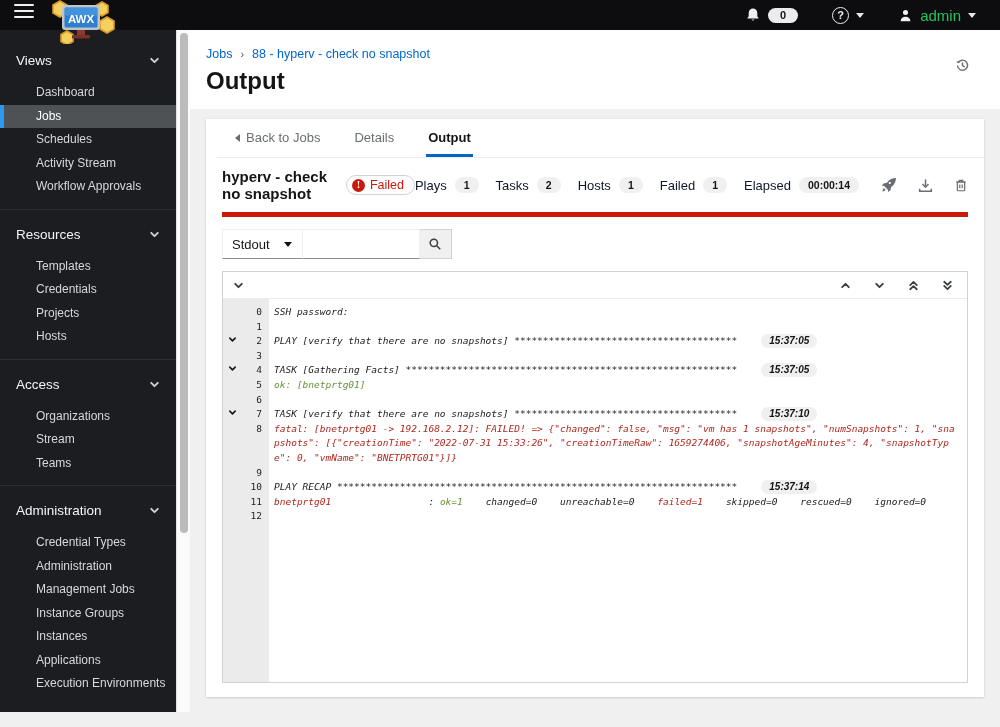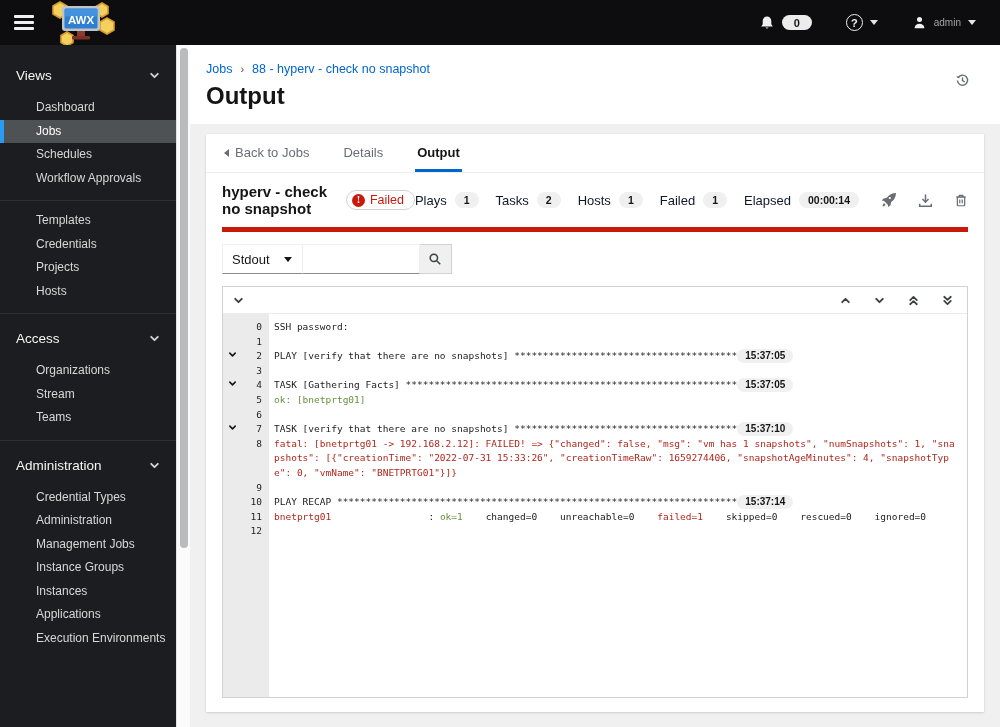--- a/index.html
+++ b/index.html
@@ -1,28 +1,28 @@
 <!DOCTYPE html>
 <html><head>
 <meta charset="utf-8">
 <style>
   * { margin:0; padding:0; box-sizing:border-box; }
   html,body { width:1000px; height:727px; overflow:hidden; font-family:"Liberation Sans",sans-serif; background:#f0f0f0; }
 
   
-  .navbar { height:45px; background:#0d0d0f; display:flex; align-items:center; padding:0 24px 0 14px; }
+  .navbar { height:30px; background:#0d0d0f; display:flex; padding:0 24px 0 14px; }
   .burger { width:20px; cursor:pointer; margin-right:16px; }
   .burger span { display:block; height:2.5px; background:#f0f0f0; margin:3.5px 0; border-radius:1px; }
   .brand { position:relative; width:70px; height:44px; }
   .nav-right { margin-left:auto; display:flex; align-items:center; gap:10px; color:#f0f0f0; }
   .nav-group { display:flex; align-items:center; gap:7px; cursor:pointer; }
   .count-pill { background:#ececec; color:#151515; font-size:11px; font-weight:bold; border-radius:9px; padding:1.5px 12px; }
   .q-circle { width:17px; height:17px; border:1.5px solid #f0f0f0; border-radius:50%; font-size:11px; font-weight:bold; display:flex; align-items:center; justify-content:center; }
   .caret-down { width:0; height:0; border-left:4px solid transparent; border-right:4px solid transparent; border-top:5px solid #e6e6e6; }
-  .user-name { font-size:10px; color:#a3a3a3; }
+  .user-name { font-size:15px; color:#22c55e; }
   .spacer24 { width:14px; }
 
   
   .shell { display:flex; height:682px; }
   .sidebar { width:176px; background:#1b1d21; overflow:hidden; padding-top:6px; }
   .side-section { padding:8px 0 10px 0; }
   .side-section + .side-section { border-top:1px solid #2c2e33; }
   .side-head { display:flex; align-items:center; color:#f5f5f5; font-size:13.5px; padding:9px 16px 13px 16px; cursor:pointer;justify-content:space-between; }
   .side-head .chev { margin-left:auto; color:#d2d2d2; display:flex; }
   .side-item { color:#d8d8d8; font-size:12px; padding:6px 8px 6px 32px; border-left:4px solid transparent; cursor:pointer; line-height:11.5px; }
@@ -36,21 +36,21 @@
   .page-header { background:#ffffff; padding:17px 24px 14px 16px; position:relative; }
   .breadcrumb { font-size:12.5px; color:#0066cc; display:flex; gap:8px; align-items:center; }
   .breadcrumb a { color:#0066cc; text-decoration:none; cursor:pointer; }
   .crumb-sep { color:#4f5255; font-size:11px; }
   .page-title { margin-top:6px; font-size:24px; font-weight:600; color:#151515; }
   .history-btn { position:absolute; right:30px; top:28px; color:#6a6e73; cursor:pointer; }
 
   .content { flex:1; padding:10px 16px 15px 16px; min-height:0; }
   .card { background:#fff; height:100%; box-shadow:0 1px 2px rgba(3,3,3,.12), 0 0 2px rgba(3,3,3,.06); display:flex; flex-direction:column; min-height:0; }
 
-  .tabs { display:flex; gap:30px; padding:0 16px; border-bottom:1px solid #ededed; }
+  .tabs { display:flex; gap:30px; padding:0 16px; border-bottom:1px solid #ededed;margin-left:11px; }
   .tab { font-size:13px; color:#6a6e73; padding:11px 2px 9px 2px; border-bottom:3px solid transparent; cursor:pointer; display:flex; align-items:center; gap:6px; background:none; border-top:none; border-left:none; border-right:none; font-family:inherit; }
   .tab.active { color:#151515; font-weight:600; border-bottom:3px solid #0066cc; }
   .back-tri { width:0; height:0; border-top:4.5px solid transparent; border-bottom:4.5px solid transparent; border-right:5.5px solid #6a6e73; display:inline-block; }
 
   .job-header { display:flex; align-items:center; padding:10px 16px 8px 16px; }
   .job-title { font-size:15px; font-weight:bold; color:#151515; }
   .status-badge { display:flex; align-items:center; gap:5px; border:1px solid #d2d2d2; border-radius:12px; padding:2px 10px 2px 5px; margin-left:10px; background:#fff; cursor:default; }
   .status-dot { width:13px; height:13px; border-radius:50%; background:#c9190b; color:#fff; font-size:9px; font-weight:bold; display:flex; align-items:center; justify-content:center; font-family:"DejaVu Serif",serif; }
   .status-text { color:#c9190b; font-size:12.5px; }
   .stats { margin-left:auto; display:flex; align-items:center; gap:17px; }
@@ -70,24 +70,24 @@
 
   .console { border:1px solid #d2d2d2; margin:4px 16px 14px 16px; flex:1; display:flex; flex-direction:column; min-height:0; background:#fff; }
   .console-bar { height:27px; border-bottom:1px solid #ececec; display:flex; align-items:center; padding:0 14px 0 10px; color:#3c3f42; }
   .console-bar .right { margin-left:auto; display:flex; gap:23px; }
   .console-body { flex:1; position:relative; overflow:hidden; padding-top:6px; }
   .console-body::before { content:""; position:absolute; left:0; top:0; bottom:0; width:46px; background:#ebebeb; }
   .crow { display:flex; position:relative; min-height:14.6px; }
   .cgut { flex:0 0 46px; position:relative; font-family:"DejaVu Sans Mono",monospace; font-size:9.5px; line-height:14.6px; color:#1f1f1f; }
   .cnum { position:absolute; right:7px; }
   .cexp { position:absolute; left:5px; top:1px; color:#151515; cursor:pointer; }
-  .ctext { flex:1; padding-left:5px; padding-right:10px; font-family:"DejaVu Sans Mono",monospace; font-size:9.5px; line-height:14.6px; color:#1b1b1b; white-space:pre-wrap; word-break:break-all; }
+  .ctext { flex:1; padding-left:5px; padding-right:10px; font-family:"DejaVu Sans Mono",monospace; font-size:9.5px; line-height:14.6px; color:#1b1b1b; white-space:pre-wrap; word-break:break-all;font-style:italic; }
   .seg-red { color:#b0271d; }
   .seg-green { color:#67923d; }
-  .tstamp { display:inline-block; background:#f0f0f0; border-radius:9px; padding:0 8px; font-family:"Liberation Sans",sans-serif; font-size:10px; font-weight:bold; color:#151515; margin-left:0; line-height:14px; }
+  .tstamp { display:inline-block; background:#f0f0f0; border-radius:9px; padding:0 8px; font-family:"Liberation Sans",sans-serif; font-size:10px; font-weight:bold; color:#151515; margin-left:24px; line-height:14px; }
 
   svg { display:block; }
 </style>
 </head>
 <body>
 
 <div class="navbar">
   <div class="burger">
       <span></span>
       <span></span>
@@ -146,23 +146,32 @@
           <span>Views</span>
           <span class="chev">
             <svg width="11" height="11" viewBox="0 0 10 10">
               <polyline points="2,3.5 5,6.5 8,3.5" fill="none" stroke="currentColor" stroke-width="1.7" stroke-linecap="round" stroke-linejoin="round"></polyline>
             </svg>
           </span>
         </div>
         <div class="side-item">Dashboard</div>
         <div class="side-item active">Jobs</div>
         <div class="side-item">Schedules</div>
+        <div class="side-item">Activity Stream</div>
         <div class="side-item">Workflow Approvals</div>
       </div>
       <div class="side-section">
+        <div class="side-head">
+          <span>Resources</span>
+          <span class="chev">
+            <svg width="11" height="11" viewBox="0 0 10 10">
+              <polyline points="2,3.5 5,6.5 8,3.5" fill="none" stroke="currentColor" stroke-width="1.7" stroke-linecap="round" stroke-linejoin="round"></polyline>
+            </svg>
+          </span>
+        </div>
         <div class="side-item">Templates</div>
         <div class="side-item">Credentials</div>
         <div class="side-item">Projects</div>
         <div class="side-item">Hosts</div>
       </div>
       <div class="side-section">
         <div class="side-head">
           <span>Access</span>
           <span class="chev">
             <svg width="11" height="11" viewBox="0 0 10 10">

